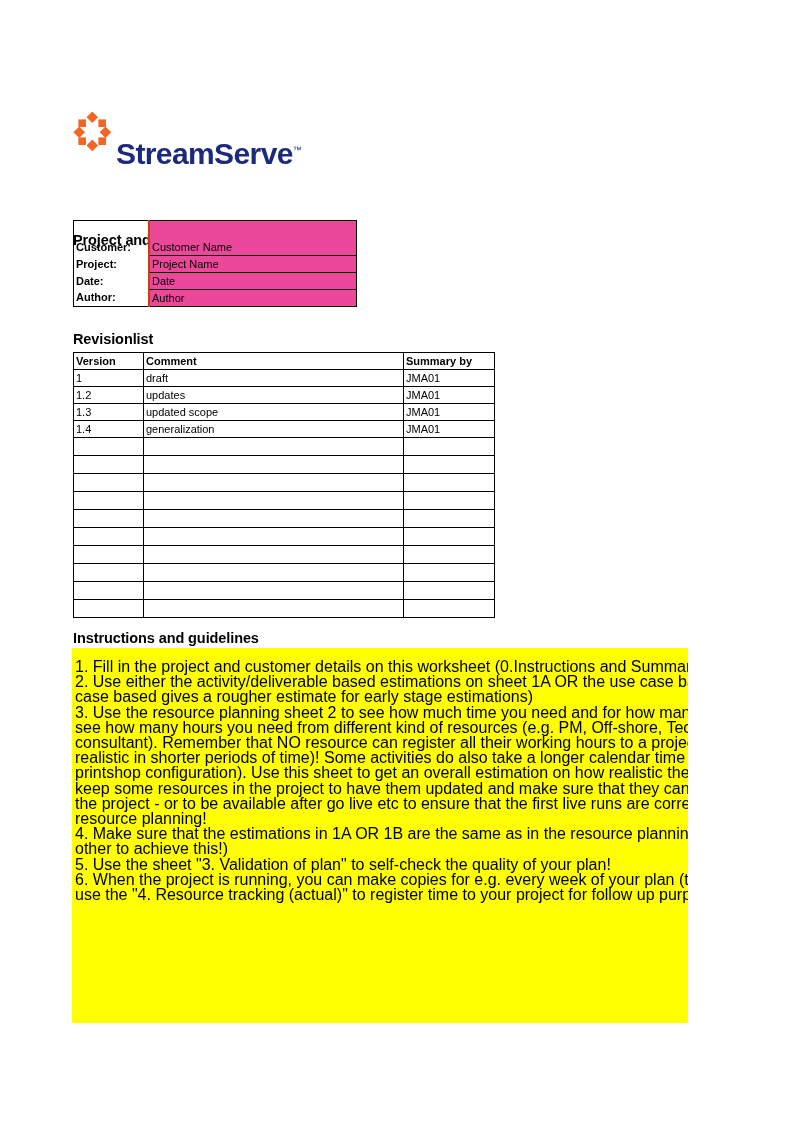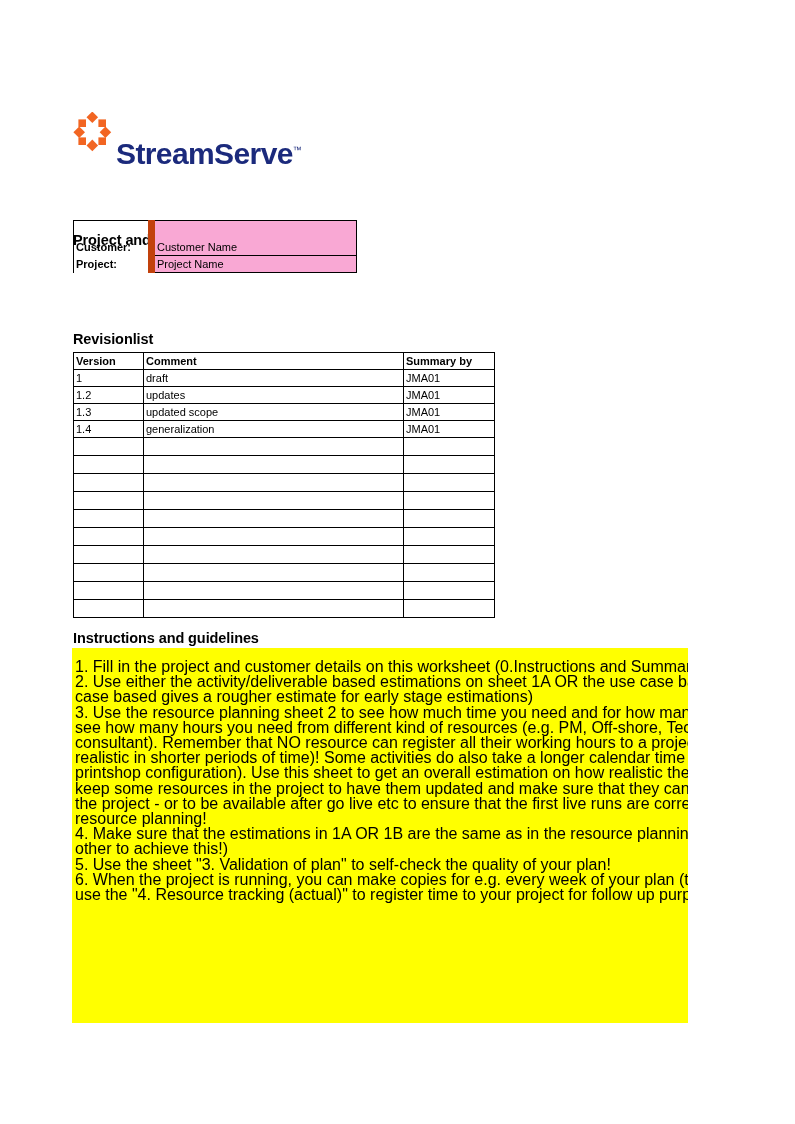--- a/index.html
+++ b/index.html
@@ -99,22 +99,22 @@
     width: 70px;
     font-weight: bold;
     border-right: none;
     border-top: none;
     border-bottom: none;
     padding-left: 2px;
   }
   #project-table tr.spacer td.lbl { border-top: 1px solid #000; }
   #project-table tr.last td.lbl   { border-bottom: 1px solid #000; }
   #project-table td.val {
-    background: #f9a8d4;
-    border-left: 7px solid #c2410c;
+    background: #ec4899;
+    border-left: 2px solid #c2410c;
     color: #000000;
   }
   #project-table tr.spacer td.val {
     height: 18px;
     border-bottom: none;
   }
   #project-table tr.row-customer td.val { border-top: none; }
 
   
   #revision-table {
@@ -183,20 +183,28 @@
       <td class="lbl"></td>
       <td class="val"></td>
     </tr>
     <tr class="row-customer">
       <td class="lbl">Customer:</td>
       <td class="val">Customer Name</td>
     </tr>
     <tr>
       <td class="lbl">Project:</td>
       <td class="val">Project Name</td>
+    </tr>
+    <tr>
+      <td class="lbl">Date:</td>
+      <td class="val">Date</td>
+    </tr>
+    <tr class="last">
+      <td class="lbl">Author:</td>
+      <td class="val">Author</td>
     </tr>
   </tbody>
 </table>
 
 <div class="section-title" id="title-revision">Revisionlist</div>
 
 <table class="sheet" id="revision-table">
   <colgroup>
     <col class="c-version">
       <col class="c-comment">

